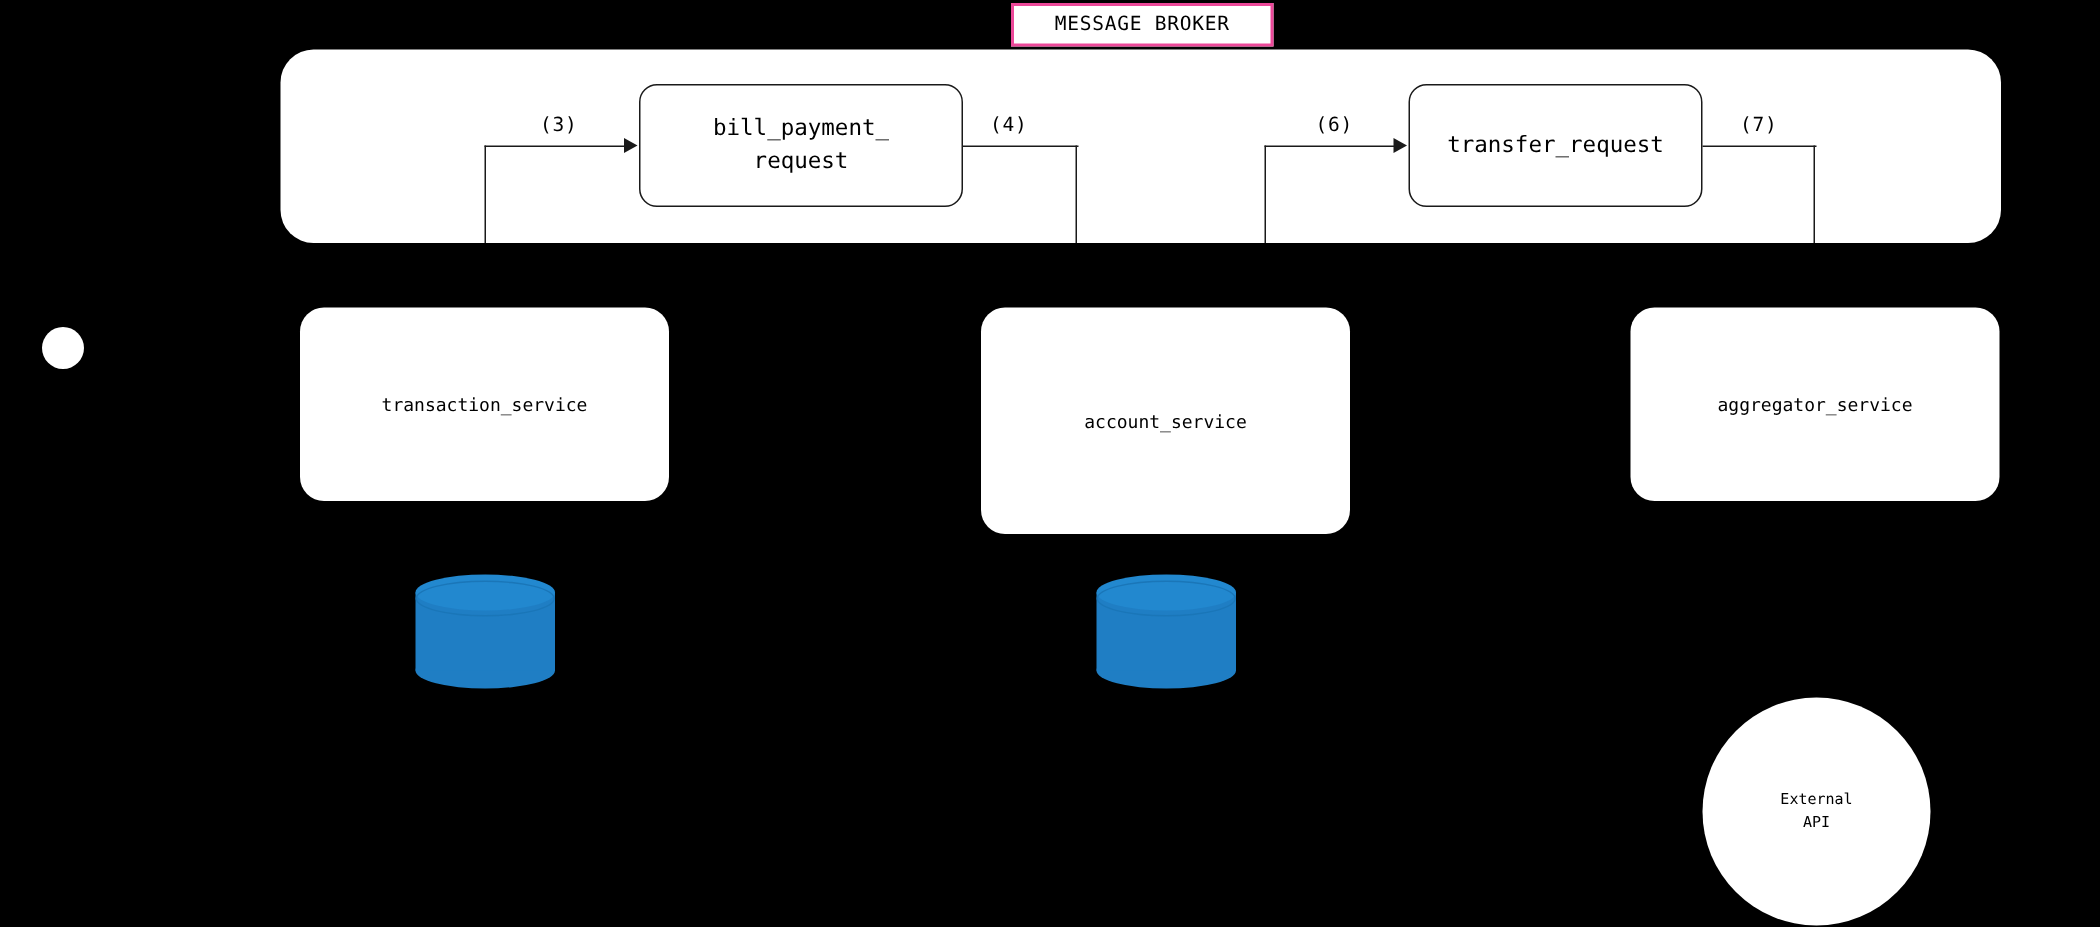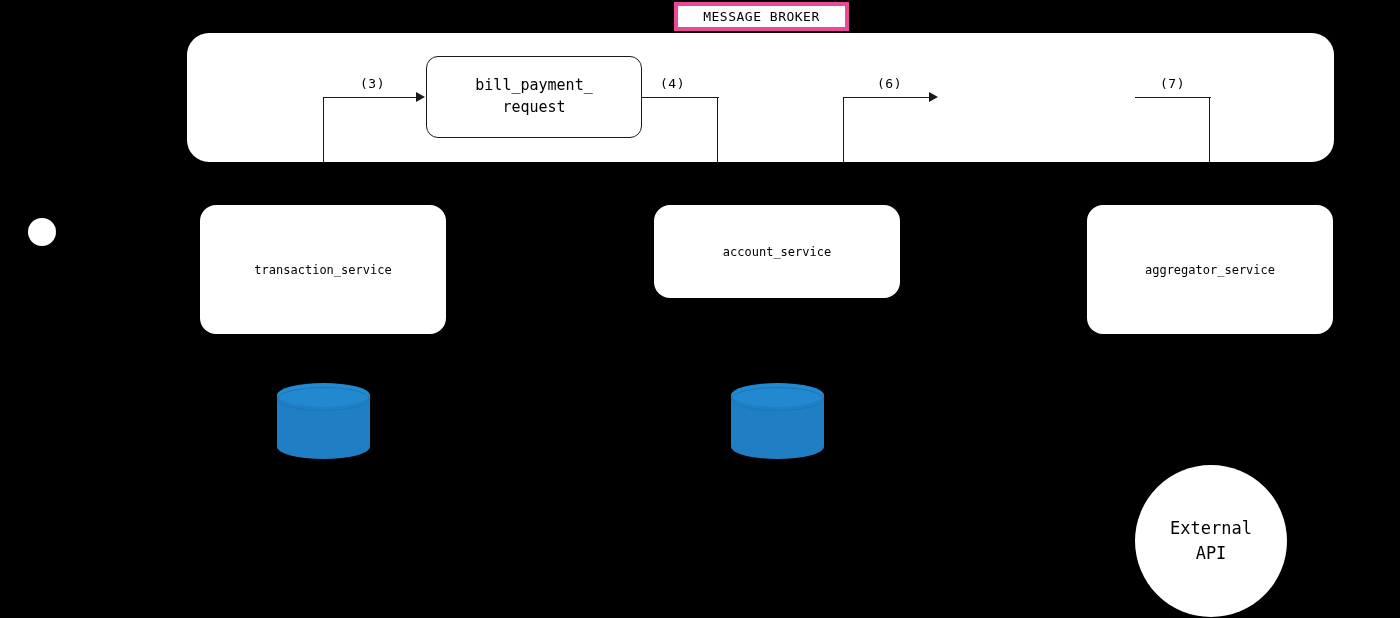--- a/index.html
+++ b/index.html
@@ -17,21 +17,21 @@
   }
 
   
   .broker-title {
     position: absolute;
     left: 674px;
     top: 2px;
     width: 175px;
     height: 29px;
     background: #ffffff;
-    border: 4px solid #ec4899;
+    border: 2px solid #ec4899;
     box-sizing: border-box;
     display: flex;
     align-items: center;
     justify-content: center;
     font-size: 13px;
     letter-spacing: 0.5px;
     color: #000000;
     white-space: nowrap;
   }
 
@@ -110,21 +110,21 @@
     background: #ffffff;
     border-radius: 16px;
     display: flex;
     align-items: center;
     justify-content: center;
     font-size: 12px;
     color: #000000;
     white-space: nowrap;
   }
   #svc-transaction { left: 200px;  top: 205px; width: 246px; height: 129px; }
-  #svc-account     { left: 654px;  top: 205px; width: 246px; height: 93px; }
+  #svc-account     { left: 654px;  top: 205px; width: 246px; height: 151px; }
   #svc-aggregator  { left: 1087px; top: 205px; width: 246px; height: 129px; }
 
   
   .db-cylinder {
     position: absolute;
     width: 93px;
     height: 76px;
   }
   .db-cylinder .db-body {
     position: absolute;
@@ -171,21 +171,21 @@
     left: 1135px;
     top: 465px;
     width: 152px;
     height: 152px;
     border-radius: 50%;
     background: #ffffff;
     display: flex;
     flex-direction: column;
     align-items: center;
     justify-content: center;
-    font-size: 17px;
+    font-size: 10px;
     line-height: 1.5;
     color: #000000;
     text-align: center;
   }
 
   
   .actor-head {
     position: absolute;
     left: 28px;
     top: 218px;
@@ -217,20 +217,21 @@
   <div class="line-h" style="left:843px; top:97px; width:88px;"></div>
   <div class="arrowhead" style="left:929px; top:92px;"></div>
   <div class="edge-label" style="left:877px; top:76px;">(6)</div>
 
   <div class="line-h" style="left:1135px; top:97px; width:76px;"></div>
   <div class="line-v" style="left:1209px; top:97px; height:65px;"></div>
   <div class="edge-label" style="left:1160px; top:76px;">(7)</div>
 
   <div class="queue-box" id="queue-bill">bill_payment_
 request</div>
+  <div class="queue-box" id="queue-transfer">transfer_request</div>
 
   <div class="service-box" id="svc-transaction">transaction_service</div>
   <div class="service-box" id="svc-account">account_service</div>
   <div class="service-box" id="svc-aggregator">aggregator_service</div>
 
   <div class="db-cylinder" id="db-transaction">
     <div class="db-bottom"></div>
     <div class="db-body"></div>
     <div class="db-top"></div>
     <div class="db-rim"></div>

